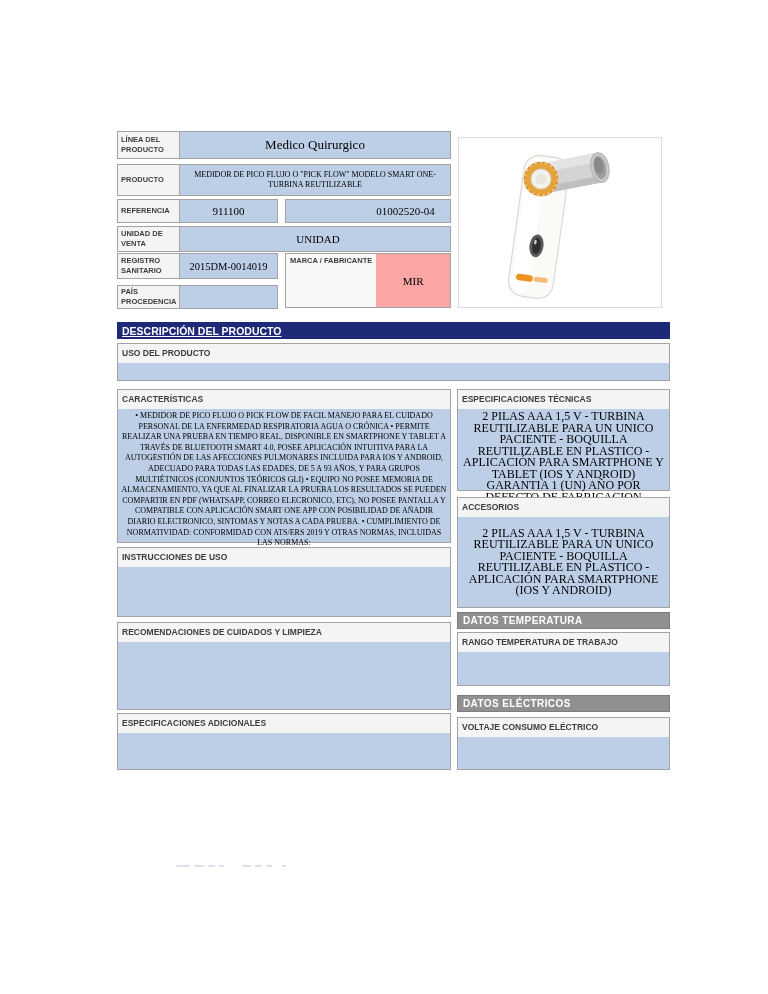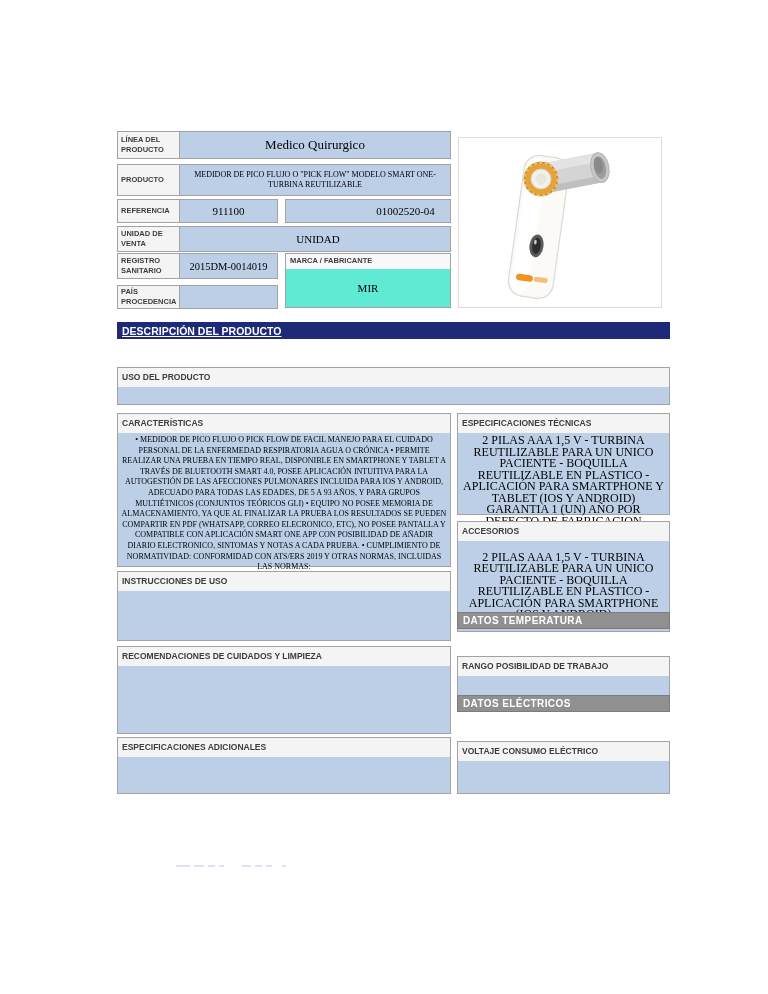--- a/index.html
+++ b/index.html
@@ -13,37 +13,37 @@
   .row{position:absolute;display:flex;border:1px solid #a3a3a3;background:#bccfe7;box-sizing:border-box;}
   .lbl{
     background:#f4f4f4;border-right:1px solid #a3a3a3;box-sizing:border-box;
     font-size:7.5px;font-weight:bold;color:#3d3d3d;line-height:1.3;
     display:flex;align-items:center;padding:2px 3px;flex:none;
   }
   .val{
     flex:1;display:flex;align-items:center;justify-content:center;text-align:center;
     font-family:"Liberation Serif",serif;color:#000;padding:1px 3px;box-sizing:border-box;
   }
-  .marca-box{position:absolute;border:1px solid #a3a3a3;background:#5eead4;box-sizing:border-box;display:flex;flex-direction:column;}
+  .marca-box{position:absolute;border:1px solid #a3a3a3;background:#fca5a5;box-sizing:border-box;display:flex;}
   .marca-box .mhdr{background:#f8f8f8;font-size:7.5px;font-weight:bold;color:#3d3d3d;padding:2px 4px 4px;flex:none;}
   .marca-box .mval{flex:1;display:flex;align-items:center;justify-content:center;font-family:"Liberation Serif",serif;font-size:11px;}
 
   
   .photo{position:absolute;left:341px;top:9px;width:204px;height:171px;background:#ffffff;border:1px solid #e2dada;box-sizing:border-box;}
 
   
   .navybar{
     position:absolute;left:0;width:553px;height:17px;background:#1e2a78;color:#ffffff;
     font-size:10.5px;font-weight:bold;display:flex;align-items:center;padding:0 5px;box-sizing:border-box;text-decoration:underline;
   }
   .graybar{
     position:absolute;background:#909090;border:1px solid #7c7c7c;color:#ffffff;
     font-size:10px;font-weight:bold;letter-spacing:.4px;display:flex;align-items:center;padding:0 5px;box-sizing:border-box;
   }
-  .secbox{position:absolute;border:1px solid #a3a3a3;background:#bccfe7;box-sizing:border-box;display:flex;flex-direction:column;margin-top:24px;}
+  .secbox{position:absolute;border:1px solid #a3a3a3;background:#bccfe7;box-sizing:border-box;display:flex;flex-direction:column;}
   .sechdr{background:#f4f4f4;font-size:8.5px;font-weight:bold;color:#3d3d3d;padding:4px 4px 5px;flex:none;}
   .secbody{flex:1;font-family:"Liberation Serif",serif;color:#000;text-align:center;box-sizing:border-box;}
   .para8{font-size:8px;line-height:10.6px;padding:2px 2px;}
   .para9{font-size:12px;line-height:11.5px;display:flex;flex-direction:column;justify-content:center;padding:2px 4px;}
   .faint{position:absolute;display:flex;gap:4px;align-items:center;opacity:.55;}
   .faint i{display:block;height:2px;background:#c7c7e6;}
 </style>
 </head>
 <body>
 
@@ -160,21 +160,21 @@
   <div class="secbox" style="left:340px;top:369px;width:213px;height:111px;">
     <div class="sechdr">ACCESORIOS</div>
     <div class="secbody para9">2 PILAS AAA 1,5 V - TURBINA REUTILIZABLE PARA UN UNICO PACIENTE - BOQUILLA REUTILIZABLE EN PLASTICO - APLICACIÓN PARA SMARTPHONE (IOS Y ANDROID)</div>
   </div>
 
   <div class="graybar" style="left:340px;top:484px;width:213px;height:17px;">
     <span>DATOS TEMPERATURA</span>
   </div>
 
   <div class="secbox" style="left:340px;top:504px;width:213px;height:54px;">
-    <div class="sechdr">RANGO POSIBILIDAD DE TRABAJO</div>
+    <div class="sechdr">RANGO TEMPERATURA DE TRABAJO</div>
     <div class="secbody"></div>
   </div>
 
   <div class="graybar" style="left:340px;top:567px;width:213px;height:17px;">
     <span>DATOS ELÉCTRICOS</span>
   </div>
 
   <div class="secbox" style="left:340px;top:589px;width:213px;height:53px;">
     <div class="sechdr">VOLTAJE CONSUMO ELÉCTRICO</div>
     <div class="secbody"></div>

